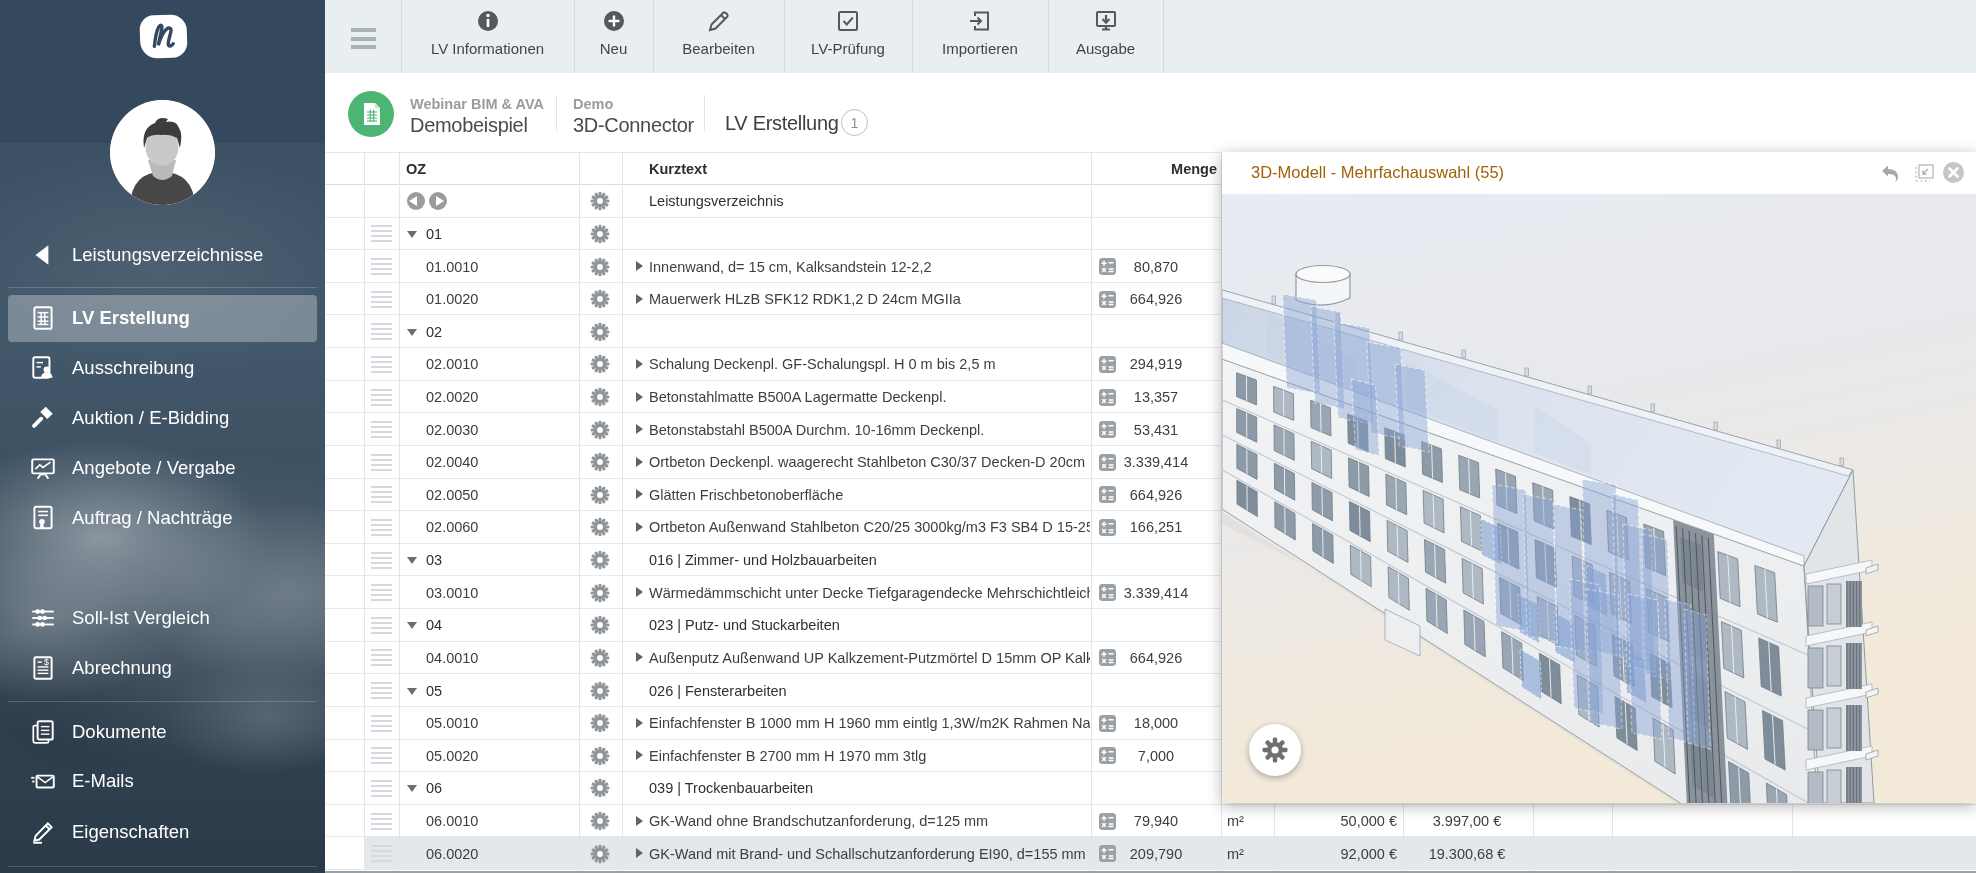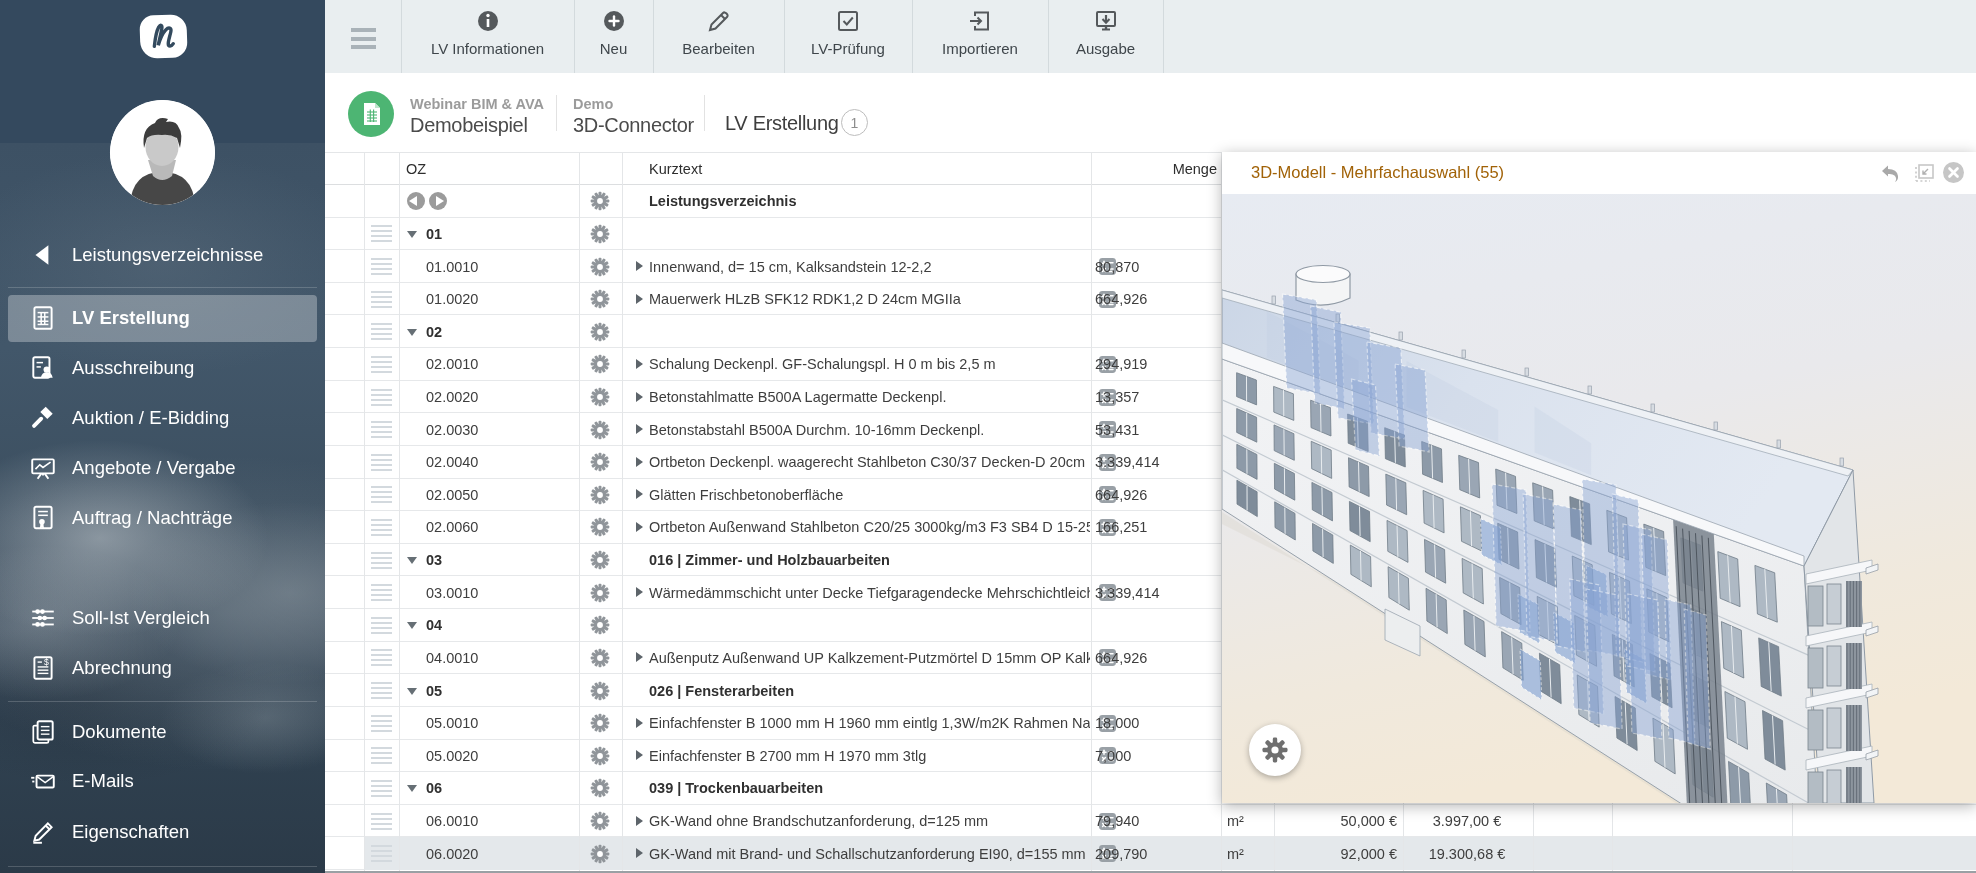--- a/index.html
+++ b/index.html
@@ -33,29 +33,29 @@
  linear-gradient(#a9b2b8,#a9b2b8) 0 8.5px/25px 4px no-repeat,
  linear-gradient(#a9b2b8,#a9b2b8) 0 17px/25px 4px no-repeat}
 
 #crumbs{position:absolute;left:325px;top:73px;width:1651px;height:79px;background:#fff}
 .bsep{position:absolute;top:22px;width:1px;height:36px;background:#e2e2e2}
 .small-g{color:#9b9b9b;font-size:14.5px;font-weight:bold}
 .big-g{color:#4b4b4b;font-size:20px;letter-spacing:-0.3px}
 
 #table{position:absolute;left:325px;top:152px;width:1651px;height:721px;background:#fff}
 .vline{position:absolute;top:0;width:1px;height:719px;background:#e4e6e8;z-index:2}
-#thead{position:absolute;left:0;top:0;width:1651px;height:33px;border-top:1px solid #e4e6e8;border-bottom:1px solid #dcdee0;font-weight:normal;font-size:14.5px;color:#2e2e2e}
+#thead{position:absolute;left:0;top:0;width:1651px;height:33px;border-top:1px solid #e4e6e8;border-bottom:1px solid #dcdee0;font-weight:bold;font-size:14.5px;color:#2e2e2e}
 .row{position:absolute;left:0;width:1651px;height:32.62px;box-shadow:inset 0 -1px #e6e8ea;font-size:14.5px;color:#3e3e3e}
 .row .oz{position:absolute;left:101px;top:50%;transform:translateY(-50%)}
 .row .kt{position:absolute;left:324px;top:50%;transform:translateY(-50%);white-space:nowrap;overflow:hidden;width:441px}
-.row .mg{position:absolute;left:770px;width:122px;text-align:left;top:50%;transform:translateY(-50%)}
+.row .mg{position:absolute;left:770px;width:122px;text-align:center;top:50%;transform:translateY(-50%)}
 .row .un{position:absolute;left:902px;top:50%;transform:translateY(-50%)}
 .row .ep{position:absolute;left:952px;width:120px;text-align:right;top:50%;transform:translateY(-50%)}
 .row .gb{position:absolute;left:1080px;width:124px;text-align:center;top:50%;transform:translateY(-50%)}
-.hdr{font-weight:bold;color:#303030}
+.hdr{font-weight:normal;color:#303030}
 .handle{position:absolute;left:46px;top:50%;margin-top:-8.5px;width:21px;height:17px;
  background:repeating-linear-gradient(#d3d9de 0,#d3d9de 2.4px,transparent 2.4px,transparent 4.9px)}
 .tri-d{position:absolute;left:82px;top:50%;margin-top:-3px;width:0;height:0;border-left:5.5px solid transparent;border-right:5.5px solid transparent;border-top:7px solid #666f75}
 .tri-r{position:absolute;left:311px;top:50%;margin-top:-5.5px;width:0;height:0;border-top:5.5px solid transparent;border-bottom:5.5px solid transparent;border-left:7px solid #5d646a}
 .gearw{position:absolute;left:265px;top:50%;margin-top:-10px;width:20px;height:20px}
 .calcw{position:absolute;left:774px;top:50%;margin-top:-8.5px;width:17px;height:17px}
 .navbtn{position:absolute;top:50%;margin-top:-9px;width:18px;height:18px;border-radius:50%;background:#9b9b9b}
 .navbtn i{position:absolute;top:50%;left:50%;width:0;height:0}
 
 #panel{position:absolute;left:1222px;top:152px;width:754px;height:651px;background:#fff;box-shadow:0 3px 14px rgba(0,0,0,0.3);z-index:10}
@@ -476,20 +476,21 @@
       </svg>
 <span class="mg">3.339,414</span>
 <svg class="gearw">
         <use href="#gear"></use>
       </svg>
 </div>
 <div class="row" style="top:457.06px;">
 <div class="handle"></div>
       <div class="tri-d"></div>
 <span class="oz hdr">04</span>
+      <span class="kt hdr">023 | Putz- und Stuckarbeiten</span>
 <svg class="gearw">
         <use href="#gear"></use>
       </svg>
 </div>
 <div class="row" style="top:489.68px;">
 <div class="handle"></div>
       <div class="tri-r"></div>
 <span class="oz">04.0010</span>
       <span class="kt">Außenputz Außenwand UP Kalkzement-Putzmörtel D 15mm OP Kalkz</span>
 <svg class="calcw">

